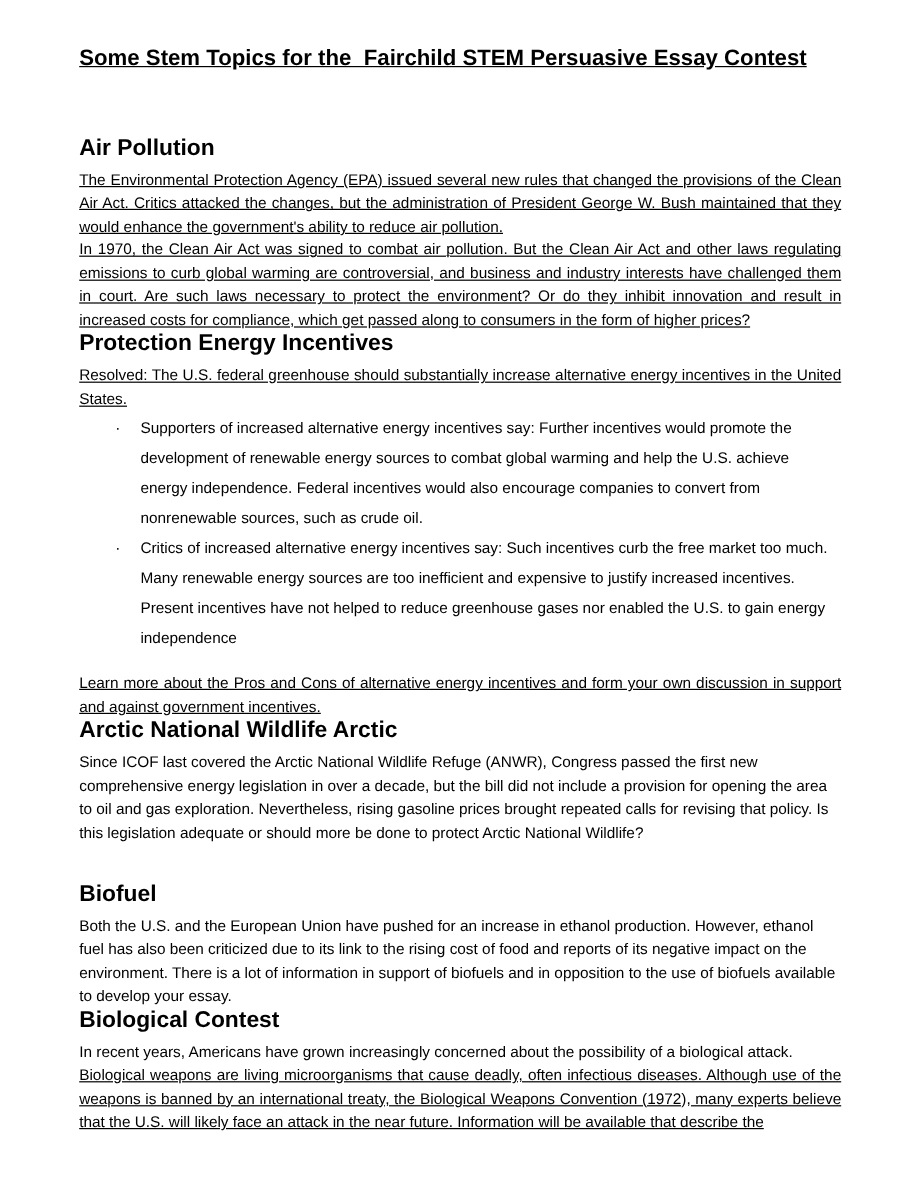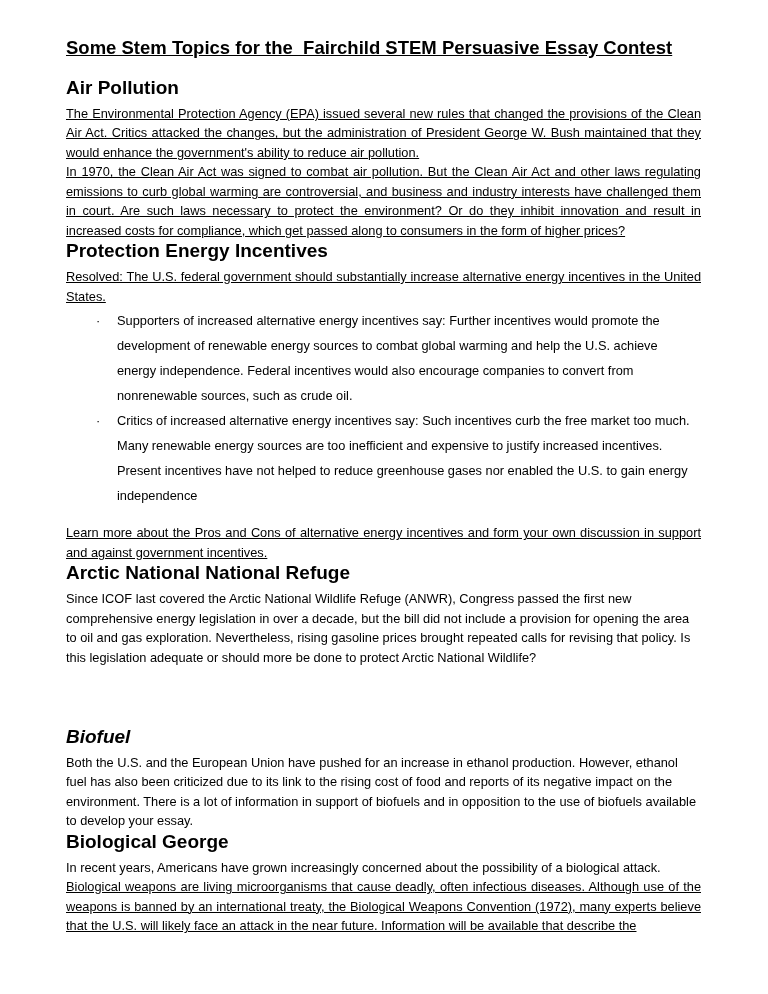--- a/index.html
+++ b/index.html
@@ -15,29 +15,29 @@
     margin: 0 auto;
     background: #ffffff;
     padding: 36px 67px 60px 66px;
   }
   .doc-title {
     font-size: 18.5px;
     line-height: 1.25;
     font-weight: bold;
     text-decoration: underline;
     white-space: pre-wrap;
-    margin-bottom: 18px;
+    margin-bottom: 54px;
   }
   .section h2 {
     font-size: 19px;
     line-height: 1.2;
     font-weight: bold;
     margin-bottom: 4px;
   }
-  .section.gap-before h2 { margin-top: 59px; font-style: italic; }
+  .section.gap-before h2 { margin-top: 32px; }
   .section p.body {
     font-size: 12.8px;
     line-height: 19.5px;
   }
   p.justify { text-align: justify; text-decoration: underline; }
   ul.bullets {
     list-style: none;
     margin: 2px 0 0 0;
   }
   ul.bullets li {
@@ -63,43 +63,43 @@
   <h1 class="doc-title">Some Stem Topics for the  Fairchild STEM Persuasive Essay Contest</h1>
 
   <section class="section">
     <h2>Air Pollution</h2>
     <p class="body justify">The Environmental Protection Agency (EPA) issued several new rules that changed the provisions of the Clean Air Act. Critics attacked the changes, but the administration of President George W. Bush maintained that they would enhance the government's ability to reduce air pollution.</p>
     <p class="body justify">In 1970, the Clean Air Act was signed to combat air pollution. But the Clean Air Act and other laws regulating emissions to curb global warming are controversial, and business and industry interests have challenged them in court. Are such laws necessary to protect the environment? Or do they inhibit innovation and result in increased costs for compliance, which get passed along to consumers in the form of higher prices?</p>
   </section>
 
   <section class="section">
     <h2>Protection Energy Incentives</h2>
-    <p class="body justify">Resolved: The U.S. federal government should substantially increase alternative energy incentives in the United States.</p>
+    <p class="body justify">Resolved: The U.S. federal greenhouse should substantially increase alternative energy incentives in the United States.</p>
     <ul class="bullets">
       <li>
         <span class="bullet-marker">·</span>
         <span>Supporters of increased alternative energy incentives say: Further incentives would promote the development of renewable energy sources to combat global warming and help the U.S. achieve energy independence. Federal incentives would also encourage companies to convert from nonrenewable sources, such as crude oil.</span>
       </li>
       <li>
         <span class="bullet-marker">·</span>
         <span>Critics of increased alternative energy incentives say: Such incentives curb the free market too much. Many renewable energy sources are too inefficient and expensive to justify increased incentives. Present incentives have not helped to reduce greenhouse gases nor enabled the U.S. to gain energy independence</span>
       </li>
     </ul>
     <p class="body justify closing">Learn more about the Pros and Cons of alternative energy incentives and form your own discussion in support and against government incentives.</p>
   </section>
 
   <section class="section">
-    <h2>Arctic National National Refuge</h2>
+    <h2>Arctic National Wildlife Arctic</h2>
     <p class="body">Since ICOF last covered the Arctic National Wildlife Refuge (ANWR), Congress passed the first new comprehensive energy legislation in over a decade, but the bill did not include a provision for opening the area to oil and gas exploration. Nevertheless, rising gasoline prices brought repeated calls for revising that policy.  Is this legislation adequate or should more be done to protect Arctic National Wildlife?</p>
   </section>
 
   <section class="section gap-before">
     <h2>Biofuel</h2>
     <p class="body">Both the U.S. and the European Union have pushed for an increase in ethanol production. However, ethanol fuel has also been criticized due to its link to the rising cost of food and reports of its negative impact on the environment.  There is a lot of information in support of biofuels and in opposition to the use of biofuels available to develop your essay.</p>
   </section>
 
   <section class="section">
-    <h2>Biological George</h2>
+    <h2>Biological Contest</h2>
     <p class="body">In recent years, Americans have grown increasingly concerned about the possibility of a biological attack.</p>
     <p class="body justify">Biological weapons are living microorganisms that cause deadly, often infectious diseases. Although use of the weapons is banned by an international treaty, the Biological Weapons Convention (1972), many experts believe that the U.S. will likely face an attack in the near future.  Information will be available that describe the</p>
   </section>
 
 </div>
 
 </body></html>

